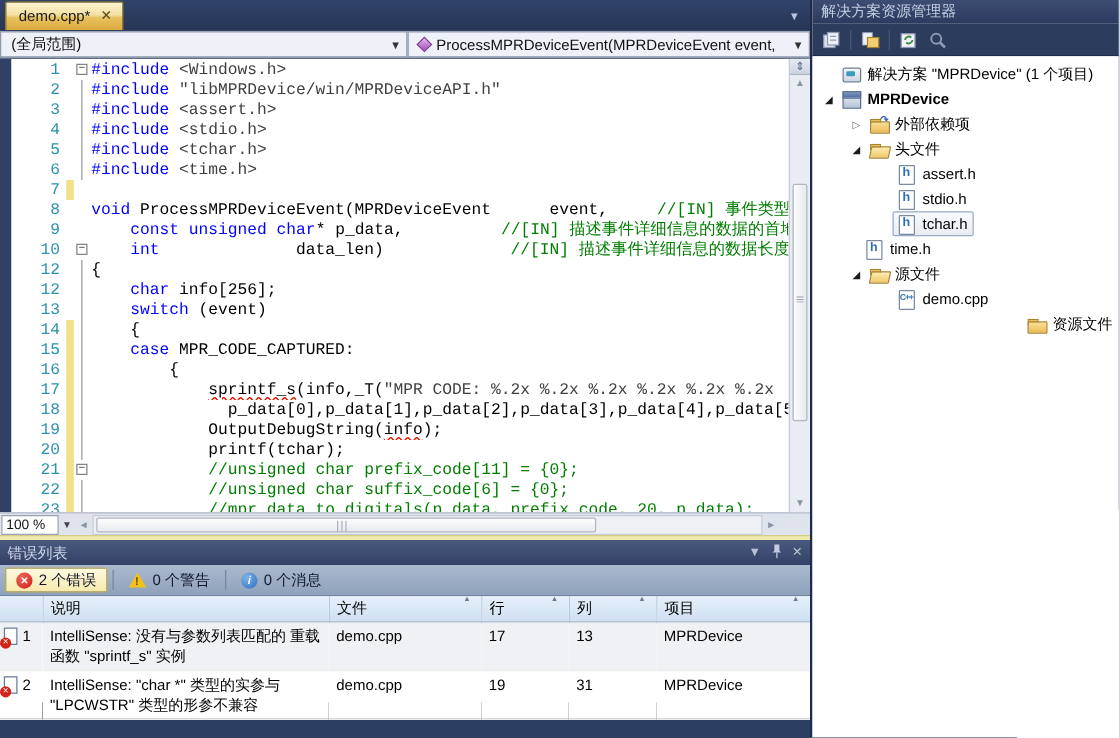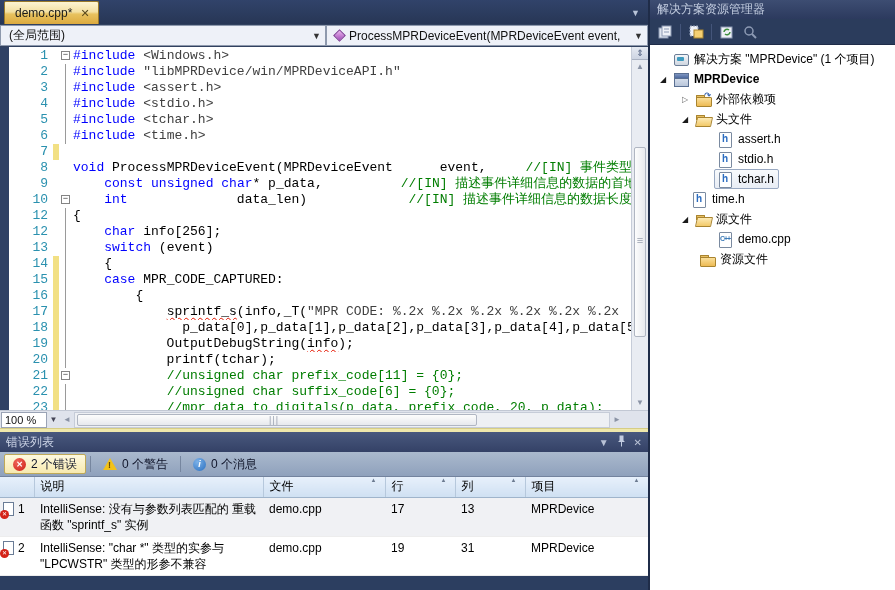--- a/index.html
+++ b/index.html
@@ -409,21 +409,21 @@
             <span class="tree-label">源文件</span>
           </span>
         </div>
         <div class="tree-row" style="padding-left: 50px;">
           <span class="expander"></span>
           <span class="node">
             <span class="ti ti-cpp"></span>
             <span class="tree-label">demo.cpp</span>
           </span>
         </div>
-        <div class="tree-row" style="padding-left: 32px;">
+        <div class="tree-row" style="padding-left: 32px; justify-content: flex-end;">
           <span class="expander"></span>
           <span class="node">
             <span class="ti ti-folder"></span>
             <span class="tree-label">资源文件</span>
           </span>
         </div>
       </div>
   </div>
 </div>
 

